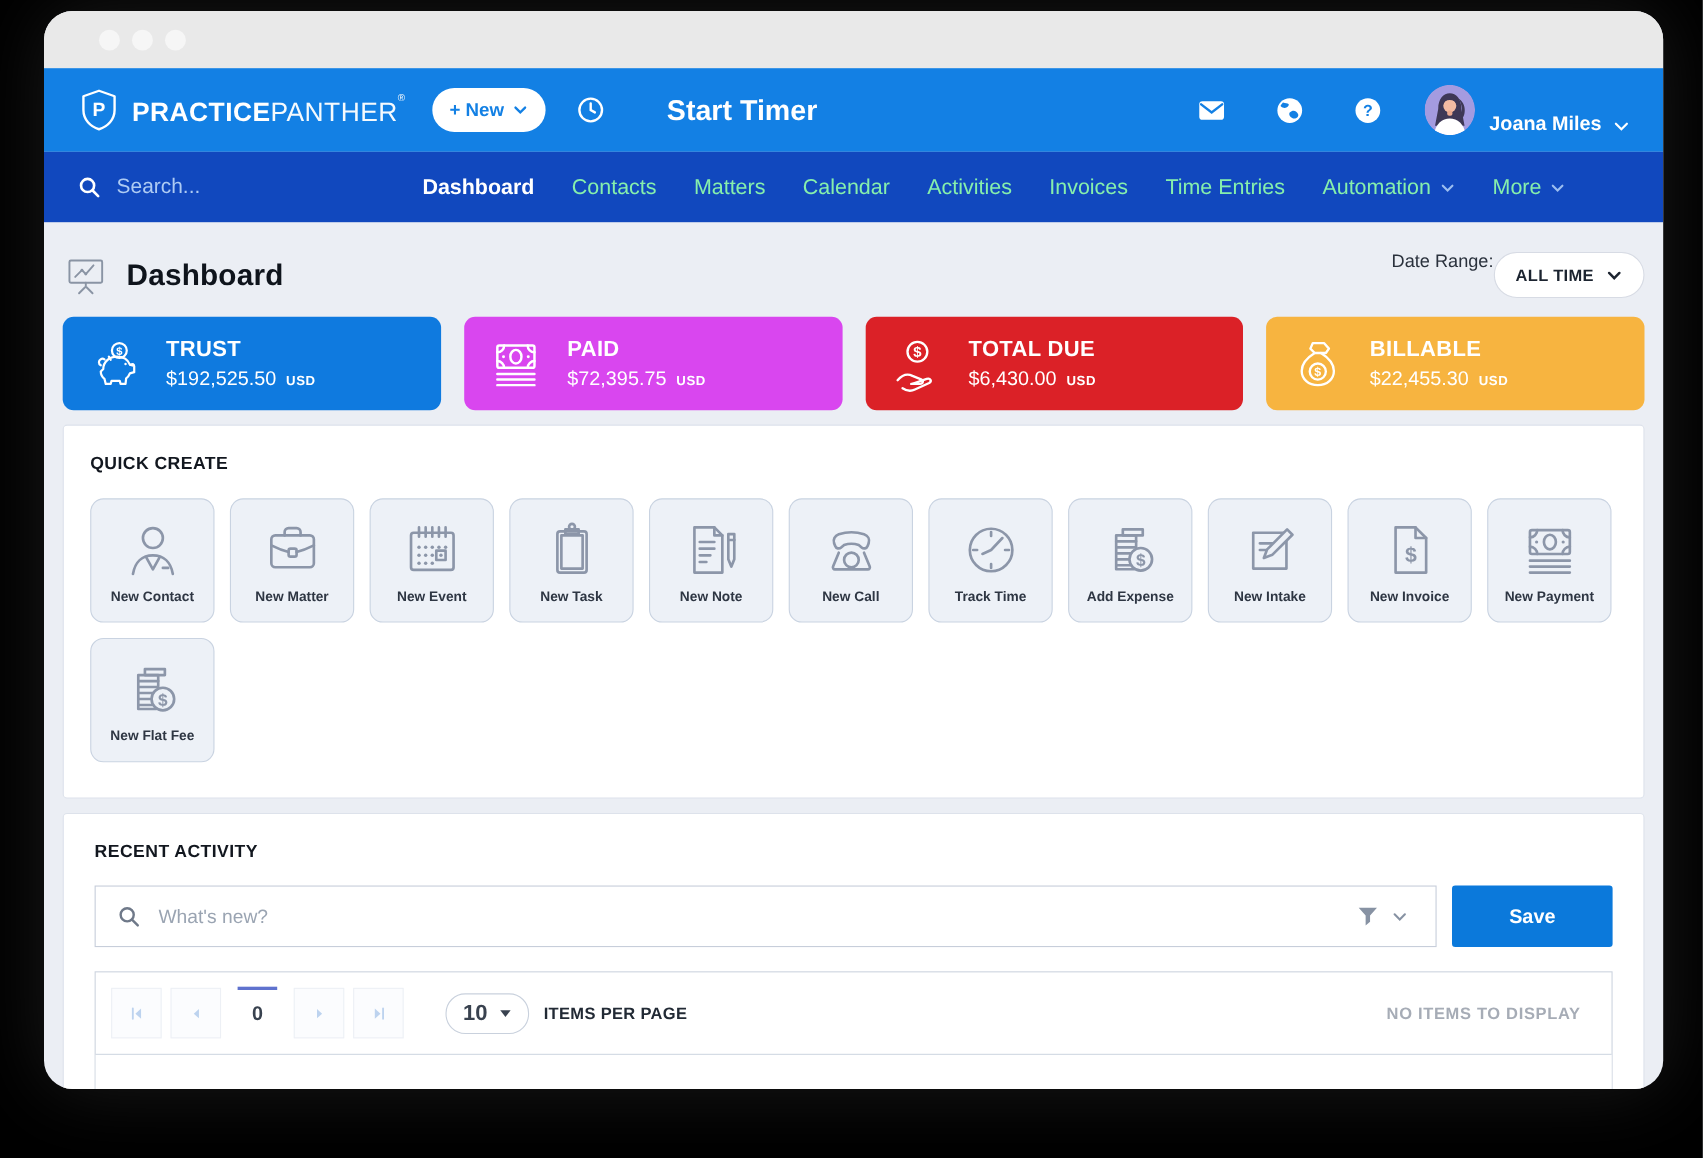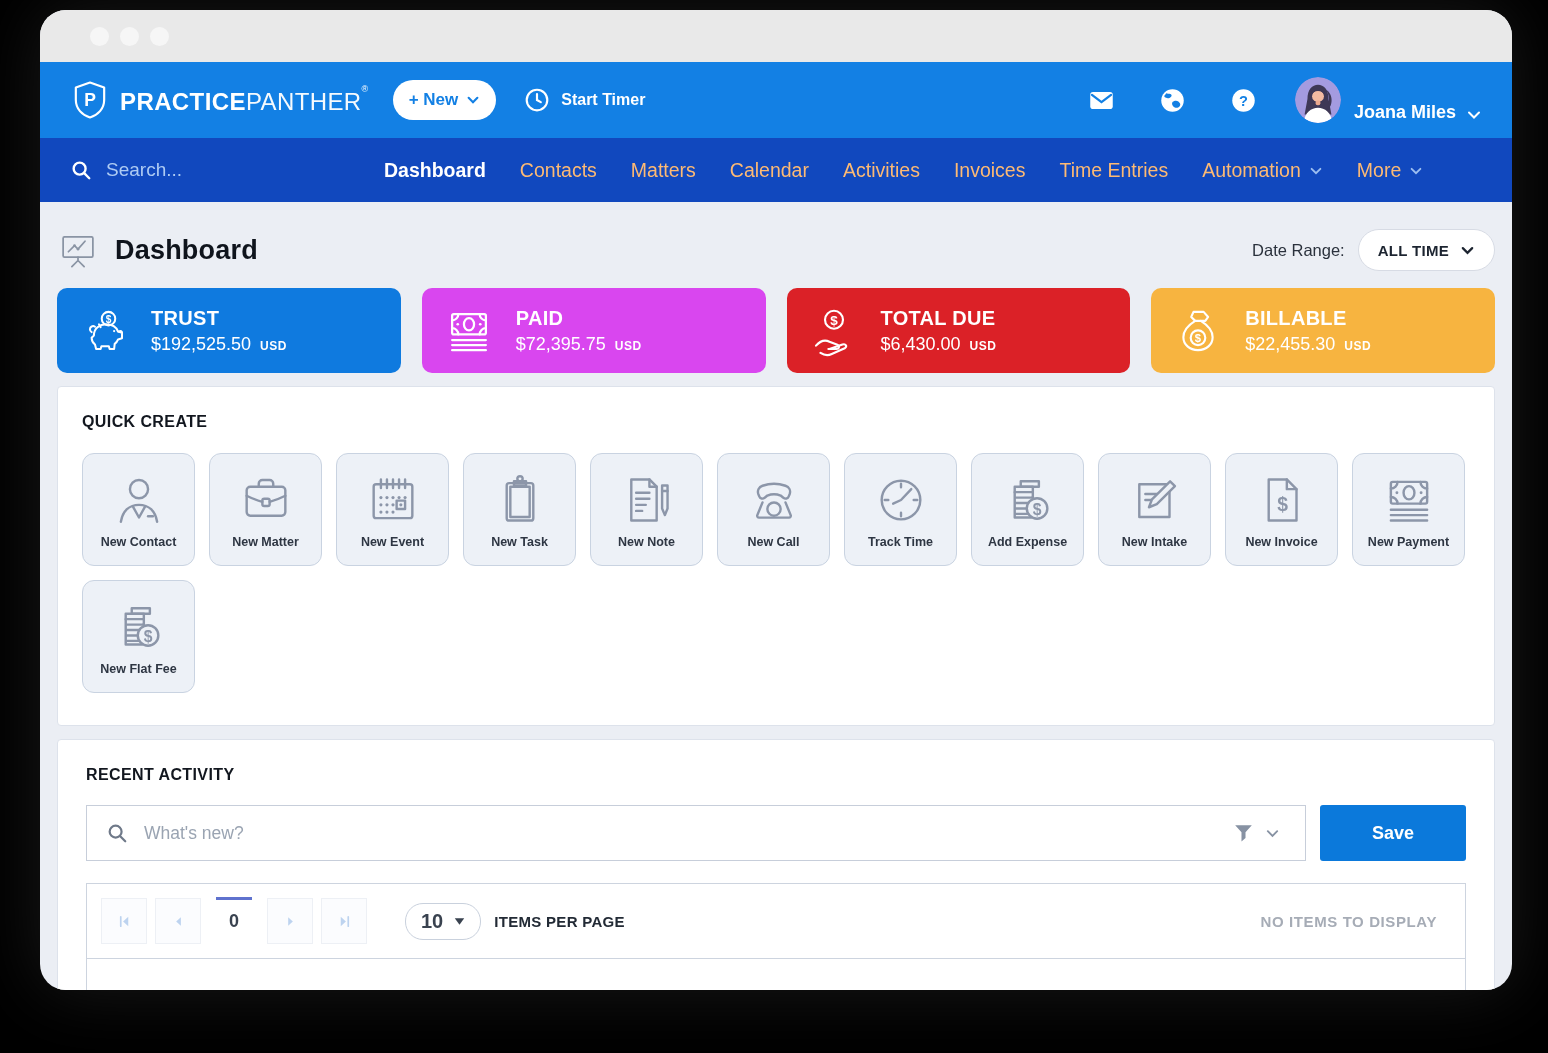--- a/index.html
+++ b/index.html
@@ -27,46 +27,46 @@
   .brand .lt { font-weight:normal; opacity:.96; }
   .brand sup { font-size:9px; vertical-align:18px; }
   .new-btn {
     margin-left:24px; background:#fff; color:#1380E4; border:none; cursor:pointer;
     border-radius:21px; height:40px; padding:0 16px; display:flex; align-items:center; gap:8px;
     font-size:17px; font-weight:bold; font-family:inherit;
   }
   .new-btn svg { width:14px; height:14px; }
   .timer { margin-left:28px; display:flex; align-items:center; gap:11px; cursor:pointer; }
   .timer svg { width:26px; height:26px; }
-  .timer span { font-size:16px; font-weight:bold; }
+  .timer span { font-size:26px; font-weight:bold;margin-left:45px; }
   .appbar-right { margin-left:auto; display:flex; align-items:center; }
   .hicon { width:27px; height:27px; margin-left:44px; cursor:pointer; display:block; }
   .user { display:flex; align-items:flex-end; margin-left:38px; cursor:pointer; }
   .avatar { width:46px; height:46px; border-radius:50%; display:block; }
   .user-name { font-size:18px; font-weight:bold; margin-left:13px; }
   .user svg.chev { width:16px; height:16px; margin-left:10px; }
   
   .navbar { height:64px; background:#1148BE; display:flex; align-items:center; padding:11px 30px; }
   .nav-search { display:flex; align-items:center; gap:14px; width:250px; }
   .nav-search svg { width:22px; height:22px; color:#fff; flex:none; }
   .nav-search input {
     background:transparent; border:none; outline:none; color:#fff;
     font-size:19px; font-family:inherit; width:100%;
   }
   .nav-search input::placeholder { color:#AECBF3; }
   .nav-menu { display:flex; align-items:center; gap:34px; margin-left:64px; }
-  .nav-item { font-size:19.5px; color:#fdba74; cursor:pointer; display:flex; align-items:center; gap:8px; white-space:nowrap; }
+  .nav-item { font-size:19.5px; color:#86efac; cursor:pointer; display:flex; align-items:center; gap:8px; white-space:nowrap; }
   .nav-item.active { color:#fff; font-weight:bold; }
   .nav-item svg { width:14px; height:14px; margin-top:2px; }
   
   .content { padding:0 17px; height:788px; overflow:hidden; }
   .page-head { display:flex; align-items:center; margin-top:24px; height:48px; }
   .ph-icon { width:42px; height:42px; color:#8A94A4; }
   .page-title { font-size:27px; font-weight:bold; color:#0F141C; margin-left:16px; letter-spacing:.2px; }
-  .date-range { margin-left:auto; display:flex; align-items:center; gap:13px; }
+  .date-range { margin-left:auto; display:flex; }
   .dr-label { font-size:16.5px; color:#2A313C; }
   .dr-pill {
     background:#fff; border:1.5px solid #D7DBE4; border-radius:22px; height:42px;
     padding:0 19px; display:flex; align-items:center; gap:11px; cursor:pointer;
     font-size:15px; font-weight:bold; color:#1C2430; letter-spacing:.3px;
     font-family:inherit;
   }
   .dr-pill svg { width:15px; height:15px; }
   
   .stats { display:flex; gap:21px; margin-top:14px; }

